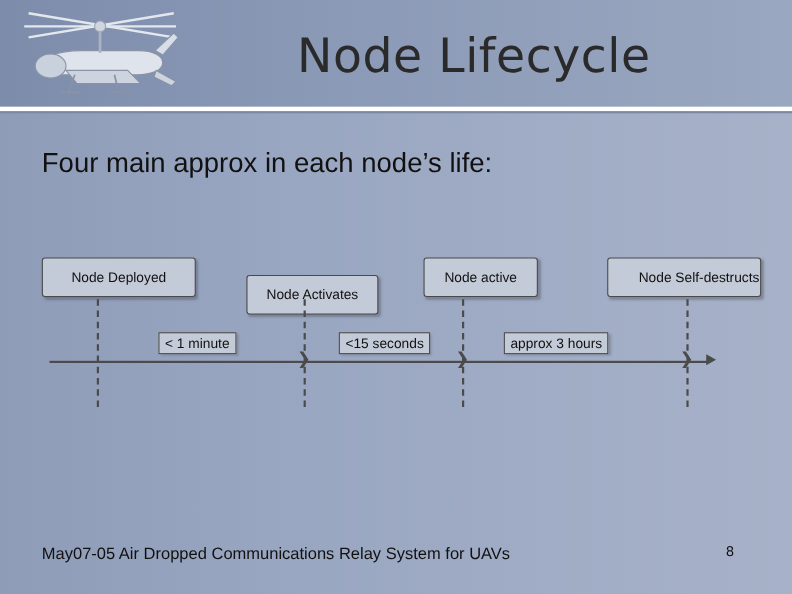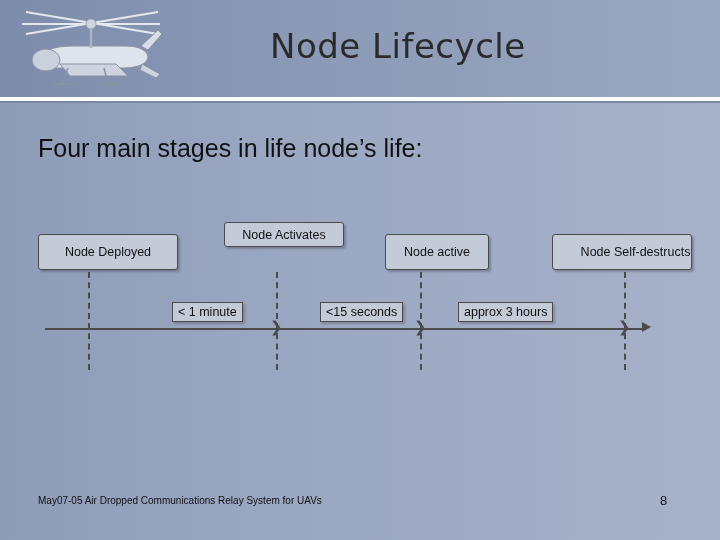--- a/index.html
+++ b/index.html
@@ -35,21 +35,21 @@
     width: 720px;
     height: 4px;
     background: #ffffff;
     box-shadow: 0 2px 0 #7b88a4;
   }
   .title {
     position: absolute;
     left: 270px;
     top: 26px;
     width: 430px;
-    font-size: 34px;
+    font-size: 43px;
     color: #2a2a2a;
     font-family: "DejaVu Sans", sans-serif;
     letter-spacing: 0.5px;
     white-space: nowrap;
   }
   
   .logo {
     position: absolute;
     left: 8px;
     top: 4px;
@@ -128,21 +128,21 @@
     padding: 2px 5px;
     white-space: nowrap;
     box-shadow: 2px 2px 2px rgba(60,60,70,0.3);
     font-family: "Liberation Sans", sans-serif;
   }
   
   .footer-text {
     position: absolute;
     left: 38px;
     top: 495px;
-    font-size: 10px;
+    font-size: 15px;
     color: #111111;
     font-family: "Liberation Sans", sans-serif;
   }
   .page-number {
     position: absolute;
     left: 660px;
     top: 493px;
     font-size: 13px;
     color: #111111;
     font-family: "Liberation Sans", sans-serif;
@@ -182,42 +182,42 @@
         <line x1="46" y1="80" x2="66" y2="80"></line>
         <line x1="92" y1="80" x2="112" y2="80"></line>
       </g>
 
       <line x1="83" y1="24" x2="83" y2="44" stroke="#aab2c0" stroke-width="2.5"></line>
     </svg>
   </div>
 
   <div class="title">Node Lifecycle</div>
 
-  <div class="bullet">Four main stages in life node’s life:</div>
+  <div class="bullet">Four main approx in each node’s life:</div>
 
   <div class="diagram">
 
     <div class="node-box" style="left:18px; top:12px; width:140px; height:36px;">Node Deployed</div>
-    <div class="node-box" style="left:204px; top:0; width:120px; height:25px;">Node Activates</div>
+    <div class="node-box" style="left:204px; top:28px; width:120px; height:36px;">Node Activates</div>
     <div class="node-box" style="left:352px; top:12px; width:104px; height:36px;margin-left:13px;">Node active</div>
     <div class="node-box" style="left:532px; top:12px; width:140px; height:36px;padding-left:27px;">Node Self-destructs</div>
 
     <div class="dash-line" style="left:68px; top:50px; height:98px;"></div>
     <div class="dash-line" style="left:256px; top:50px; height:98px;"></div>
     <div class="dash-line" style="left:400px; top:50px; height:98px;"></div>
     <div class="dash-line" style="left:604px; top:50px; height:98px;"></div>
 
     <div class="timeline"></div>
     <div class="arrow-end" style="left:622px;"></div>
     <div class="chev" style="left:250px;">❯</div>
     <div class="chev" style="left:394px;">❯</div>
     <div class="chev" style="left:598px;">❯</div>
 
-    <div class="dur-label" style="left:152px; top:80px;">&lt; 1 minute</div>
-    <div class="dur-label" style="left:300px; top:80px;">&lt;15 seconds</div>
+    <div class="dur-label" style="left:124px; top:80px;">&lt; 1 minute</div>
+    <div class="dur-label" style="left:288px; top:80px;">&lt;15 seconds</div>
     <div class="dur-label" style="left:438px; top:80px;">approx 3 hours</div>
 
   </div>
 
   <div class="footer-text">May07-05 Air Dropped Communications Relay System for UAVs</div>
   <div class="page-number">8</div>
 
 </div>
 
 </body></html>

